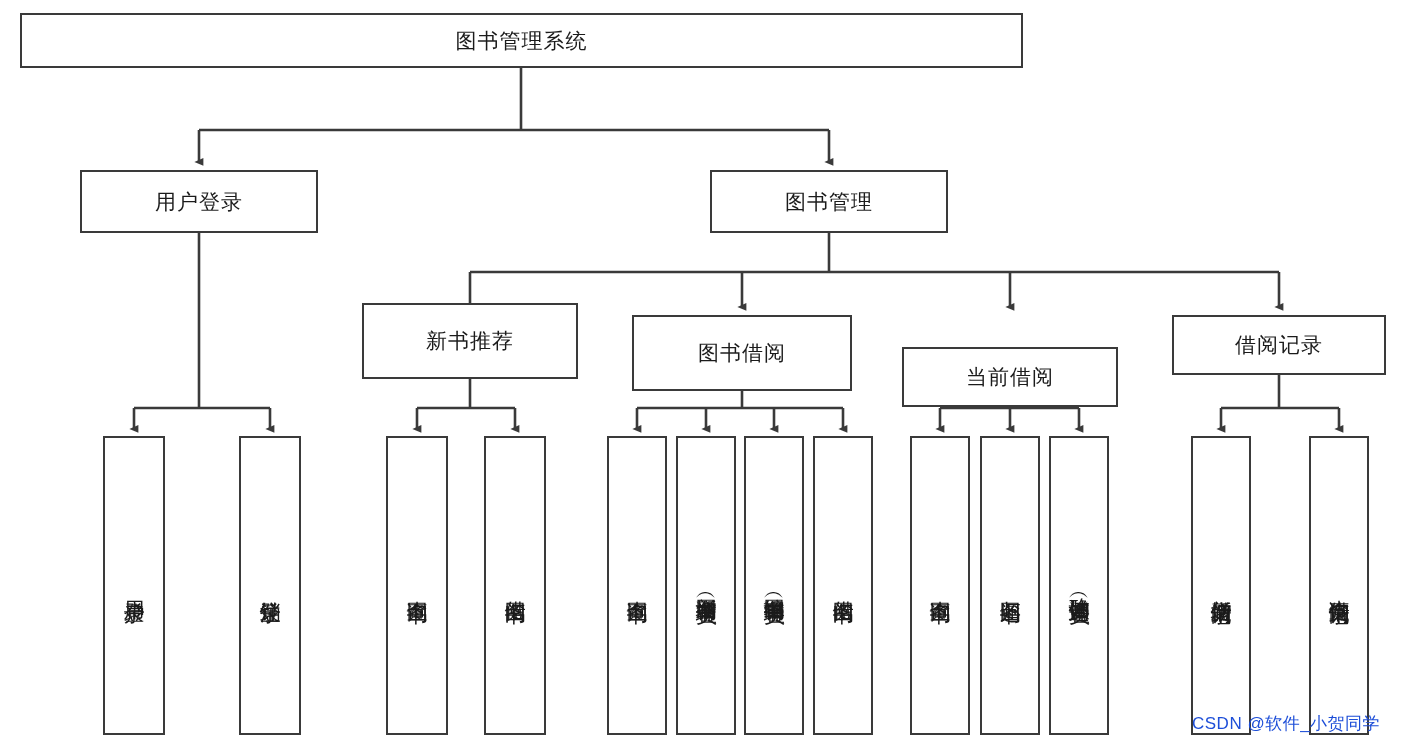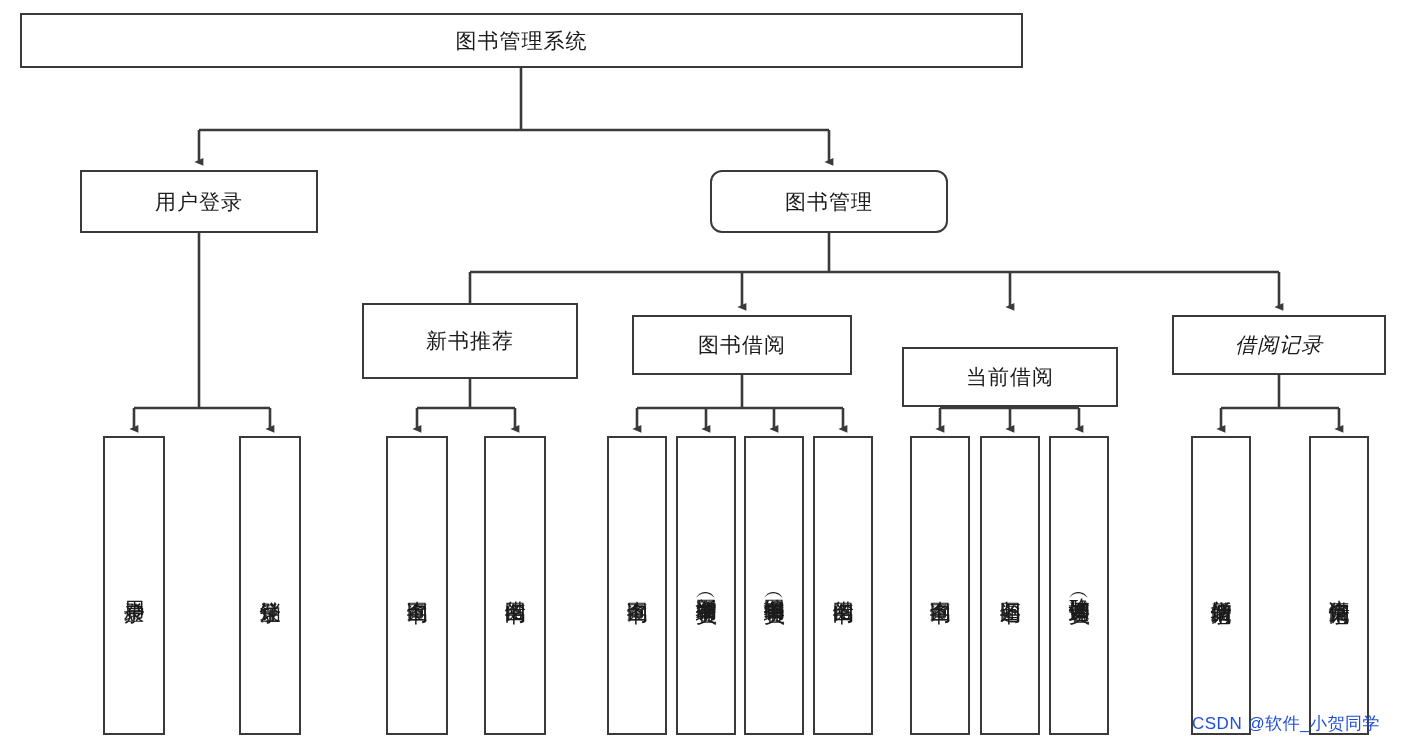--- a/index.html
+++ b/index.html
@@ -121,34 +121,34 @@
     </g>
   </svg>
 
   <div class="node h" style="left:20px; top:13px; width:1003px; height:55px;align-items:center;">
     <span>图书管理系统</span>
   </div>
 
   <div class="node h" style="left:80px; top:170px; width:238px; height:63px;">
     <span>用户登录</span>
   </div>
-  <div class="node h" style="left:710px; top:170px; width:238px; height:63px;border-radius:12px;">
+  <div class="node h" style="left:710px; top:170px; width:238px; height:63px;">
     <span>图书管理</span>
   </div>
 
   <div class="node h" style="left:362px; top:303px; width:216px; height:76px;">
     <span>新书推荐</span>
   </div>
-  <div class="node h" style="left:632px; top:315px; width:220px; height:60px;">
+  <div class="node h" style="left:632px; top:315px; width:220px; height:76px;">
     <span>图书借阅</span>
   </div>
   <div class="node h" style="left:902px; top:315px; width:216px; height:60px;margin-top:32px;">
     <span>当前借阅</span>
   </div>
-  <div class="node h" style="left:1172px; top:315px; width:214px; height:60px;font-style:italic;">
+  <div class="node h" style="left:1172px; top:315px; width:214px; height:60px;">
     <span>借阅记录</span>
   </div>
 
   <div class="node v" style="left:103px; top:436px; width:62px; height:299px;">
     <span class="vtext">用户登录</span>
   </div>
   <div class="node v" style="left:239px; top:436px; width:62px; height:299px;">
     <span class="vtext">注销登录</span>
   </div>
 

